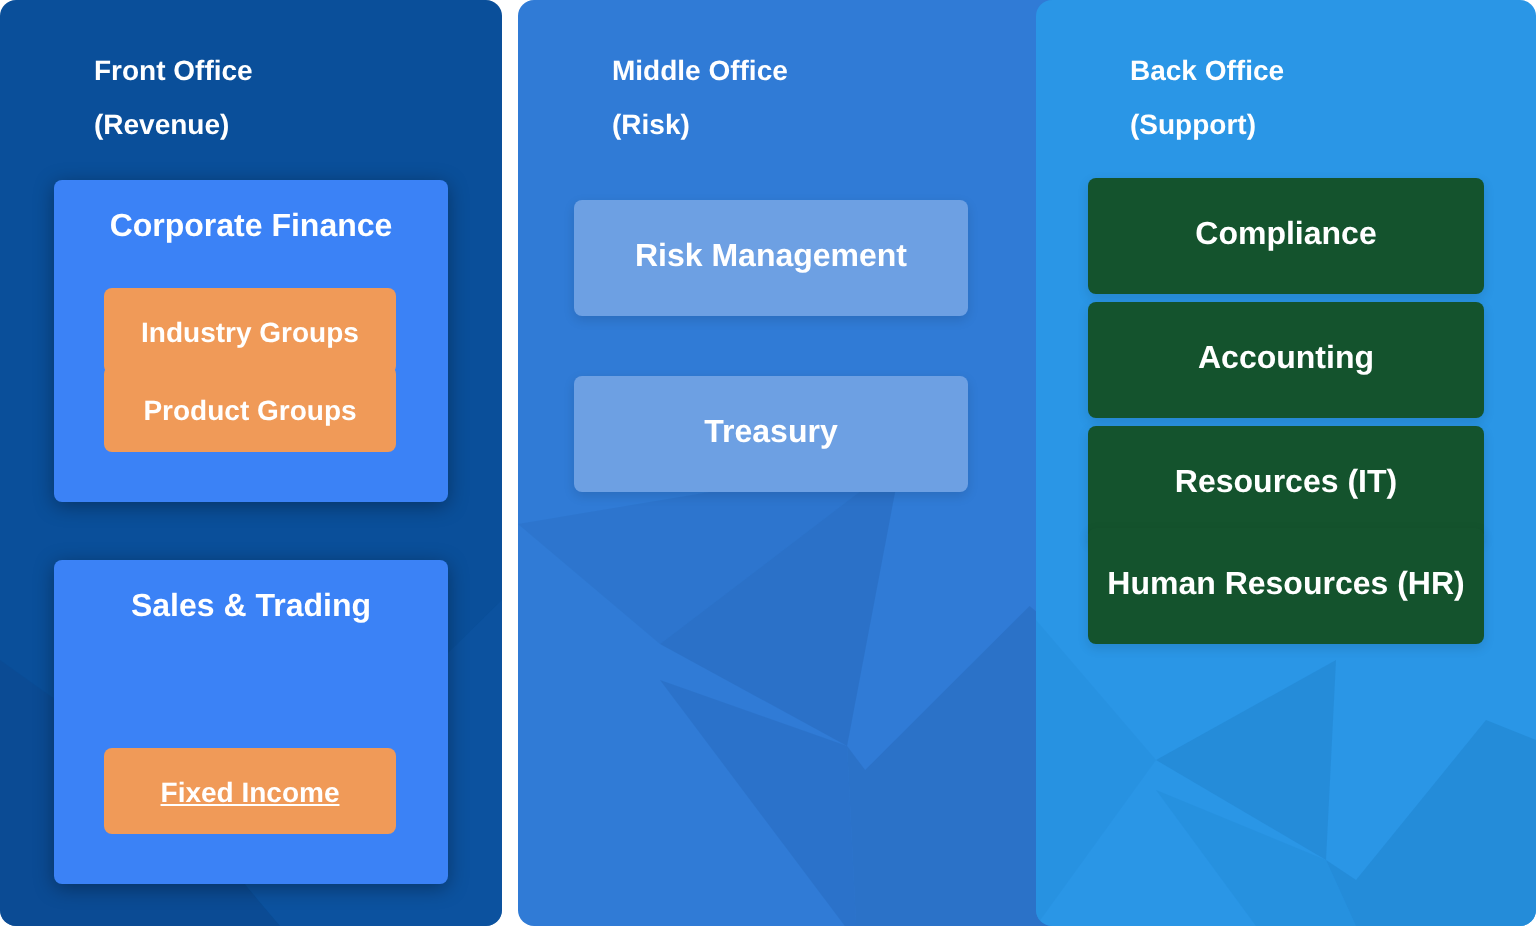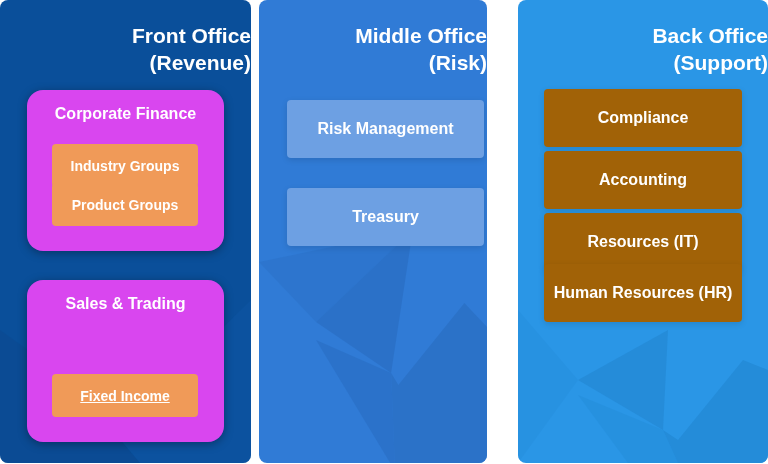--- a/index.html
+++ b/index.html
@@ -1,37 +1,37 @@
 <!DOCTYPE html>
 <html><head>
 <meta charset="utf-8">
 <style>
   html, body { margin:0; padding:0; }
   body { width:768px; height:464px; background:#ffffff; position:relative; overflow:hidden;
          font-family:"Liberation Sans", "DejaVu Sans", sans-serif; }
   .col { position:absolute; top:0; height:463px; border-radius:8px; overflow:hidden; }
   .col svg.bg { position:absolute; left:0; top:0; width:100%; height:100%; }
   #col-front { left:0; width:251px; background:#0A4F9A; }
-  #col-middle { left:259px; width:228px; background:#307BD6; }
+  #col-middle { left:259px; width:284px; background:#307BD6; }
   #col-back { left:518px; width:250px; background:#2A96E6; }
-  .title { position:absolute; left:0; right:0; top:22px; text-align:right; color:#fff;
-           font-weight:bold; font-size:21px; line-height:27px; }
+  .title { position:absolute; left:0; right:0; top:22px; text-align:left; color:#fff;
+           font-weight:bold; font-size:14px; line-height:27px;padding-left:47px; }
   .title span { display:block; }
-  .group { position:absolute; left:27px; width:197px; background:#d946ef; border-radius:16px;
+  .group { position:absolute; left:27px; width:197px; background:#3b82f6; border-radius:4px;
            box-shadow:0 2px 10px rgba(0,0,0,0.35); }
   .group-title { position:absolute; left:0; right:0; top:15px; text-align:center; color:#fff;
                  font-weight:bold; font-size:16px; }
   .sub { position:absolute; left:25px; width:146px; height:43px; background:#F09A58;
          border-radius:4px; color:#fff; font-weight:bold; font-size:14px;
          display:flex; align-items:center; justify-content:center; }
   .box { position:absolute; height:58px; border-radius:4px; color:#fff; font-weight:bold;
          font-size:16px; display:flex; align-items:center; justify-content:center;
          box-shadow:0 2px 6px rgba(0,0,0,0.12); }
   #col-middle .box { left:28px; width:197px; background:#6DA0E3; }
-  #col-back .box { left:26px; width:198px; background:#a16207; }
+  #col-back .box { left:26px; width:198px; background:#14532d; }
 </style>
 </head>
 <body>
 
 <div class="col" id="col-front">
   <svg class="bg" viewBox="0 0 251 463" preserveAspectRatio="none">
     <polygon points="0,330 70,380 140,463 0,463" fill="#0B4A91" opacity="0.6"></polygon>
     <polygon points="70,380 200,350 251,300 251,463 140,463" fill="#0D56A3" opacity="0.5"></polygon>
   </svg>
   <div class="title">

